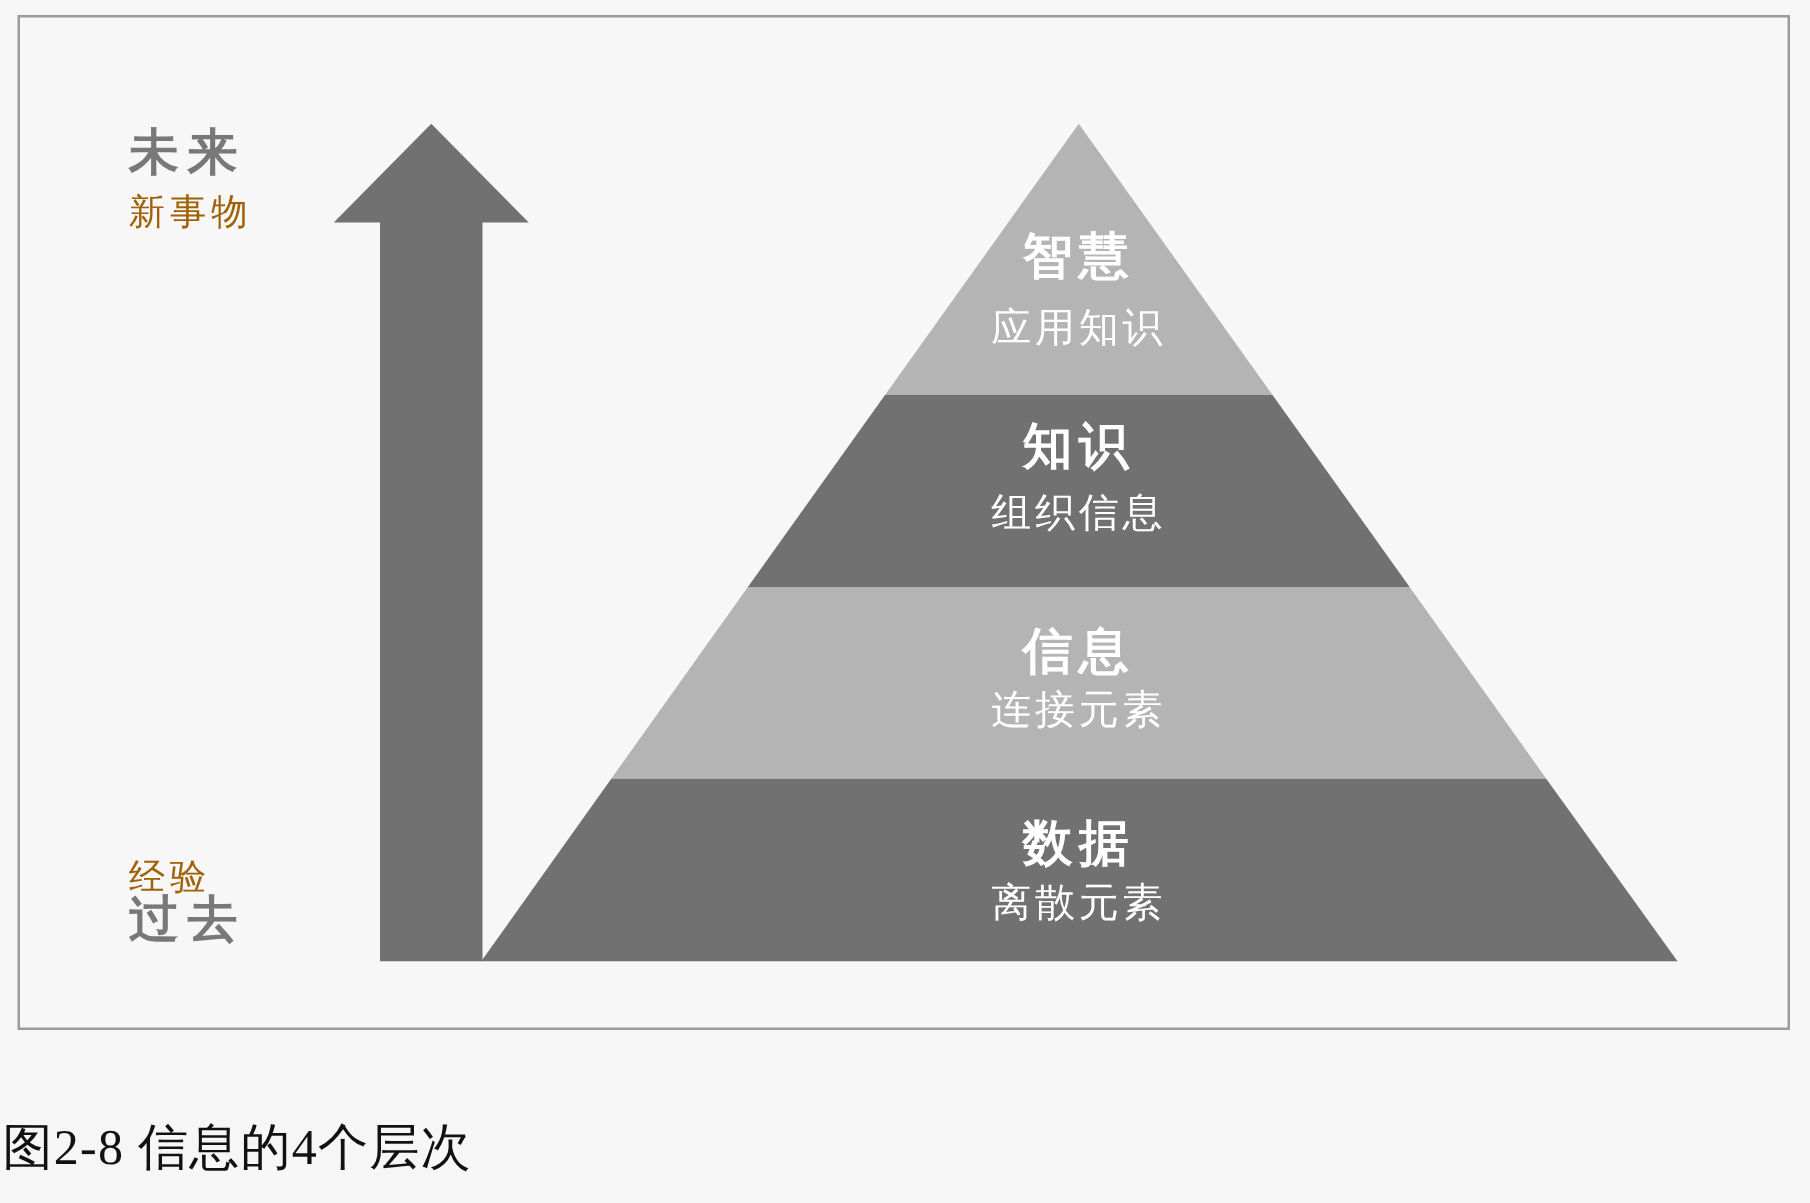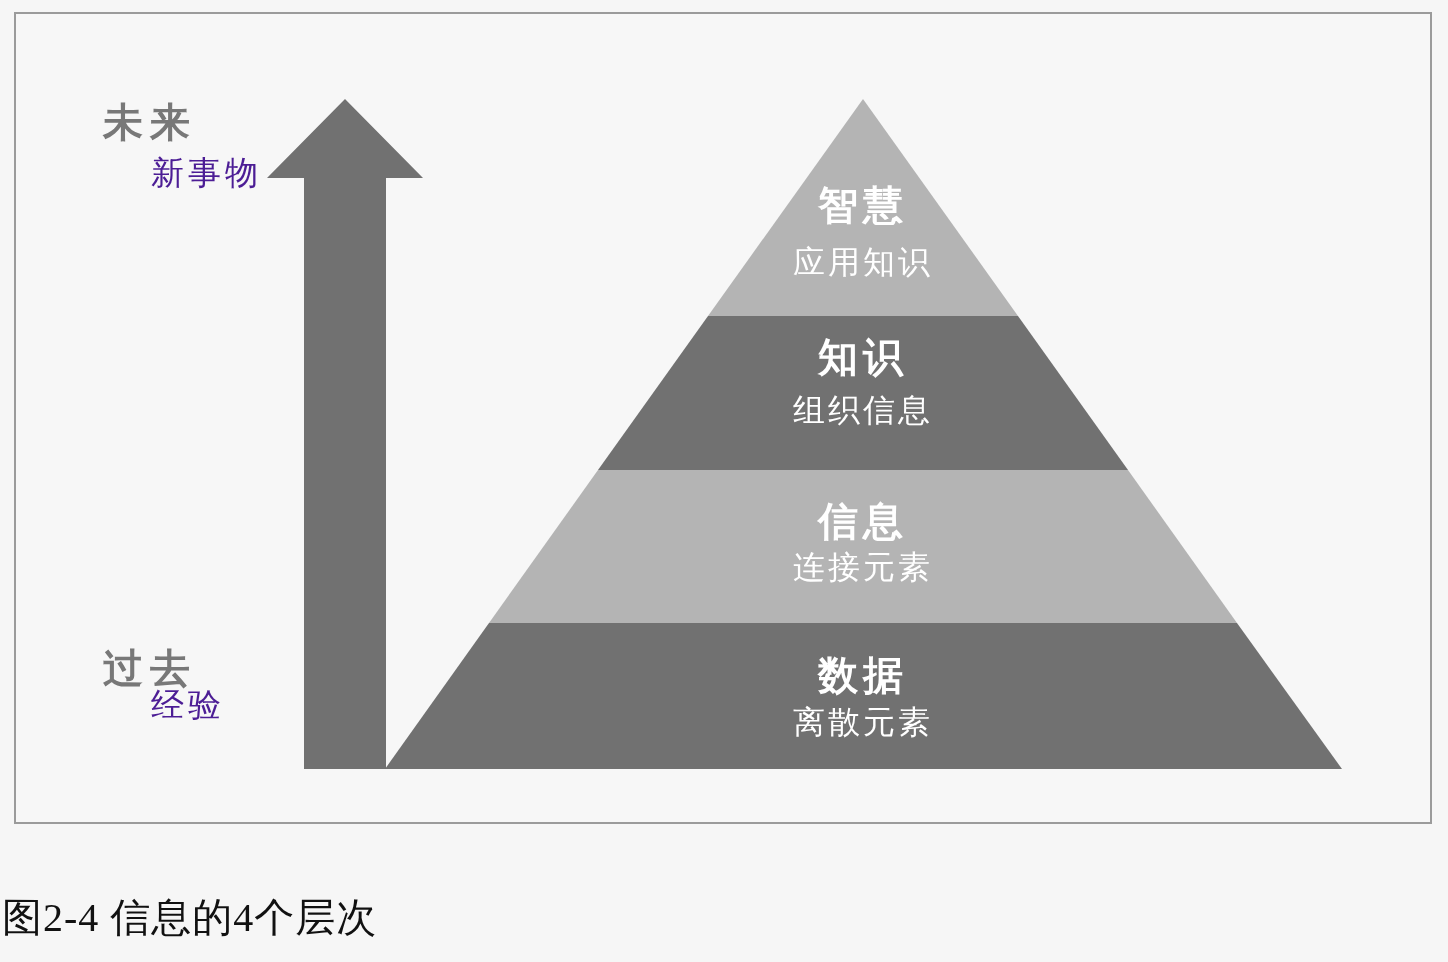--- a/index.html
+++ b/index.html
@@ -51,28 +51,27 @@
     line-height: 1;
     white-space: nowrap;
   }
   .axis-label.main {
     font-size: 40px;
     font-weight: bold;
     color: #787878;
     letter-spacing: 7px;
   }
   .axis-label.sub {
-    font-size: 33px;
-    color: #4c1d95;
+    font-size: 29px;
+    color: #a16207;
     letter-spacing: 4px;
-    margin-left: 48px;
   }
   .pos-future-main  { left: 103px; top: 102px; }
   .pos-future-sub   { left: 103px; top: 156px; }
-  .pos-past-main    { left: 103px; top: 648px; }
+  .pos-past-main    { left: 103px; top: 716px; }
   .pos-past-sub     { left: 103px; top: 688px; }
   .caption {
     position: absolute;
     left: 2px;
     top: 890px;
     font-family: "Liberation Serif", serif;
     font-size: 40px;
     color: #111111;
     letter-spacing: 1px;
     white-space: nowrap;
@@ -108,15 +107,15 @@
 
     <text class="lvl-label" x="863" y="675" dominant-baseline="central" fill="#ffffff">数据</text>
     <text class="lvl-sub" x="863" y="722" dominant-baseline="central" fill="#ffffff">离散元素</text>
   </svg>
 
   <div class="axis-label main pos-future-main">未来</div>
   <div class="axis-label sub pos-future-sub">新事物</div>
   <div class="axis-label main pos-past-main">过去</div>
   <div class="axis-label sub pos-past-sub">经验</div>
 
-  <div class="caption">图2-4 信息的4个层次</div>
+  <div class="caption">图2-8 信息的4个层次</div>
 
 </div>
 
 </body></html>

